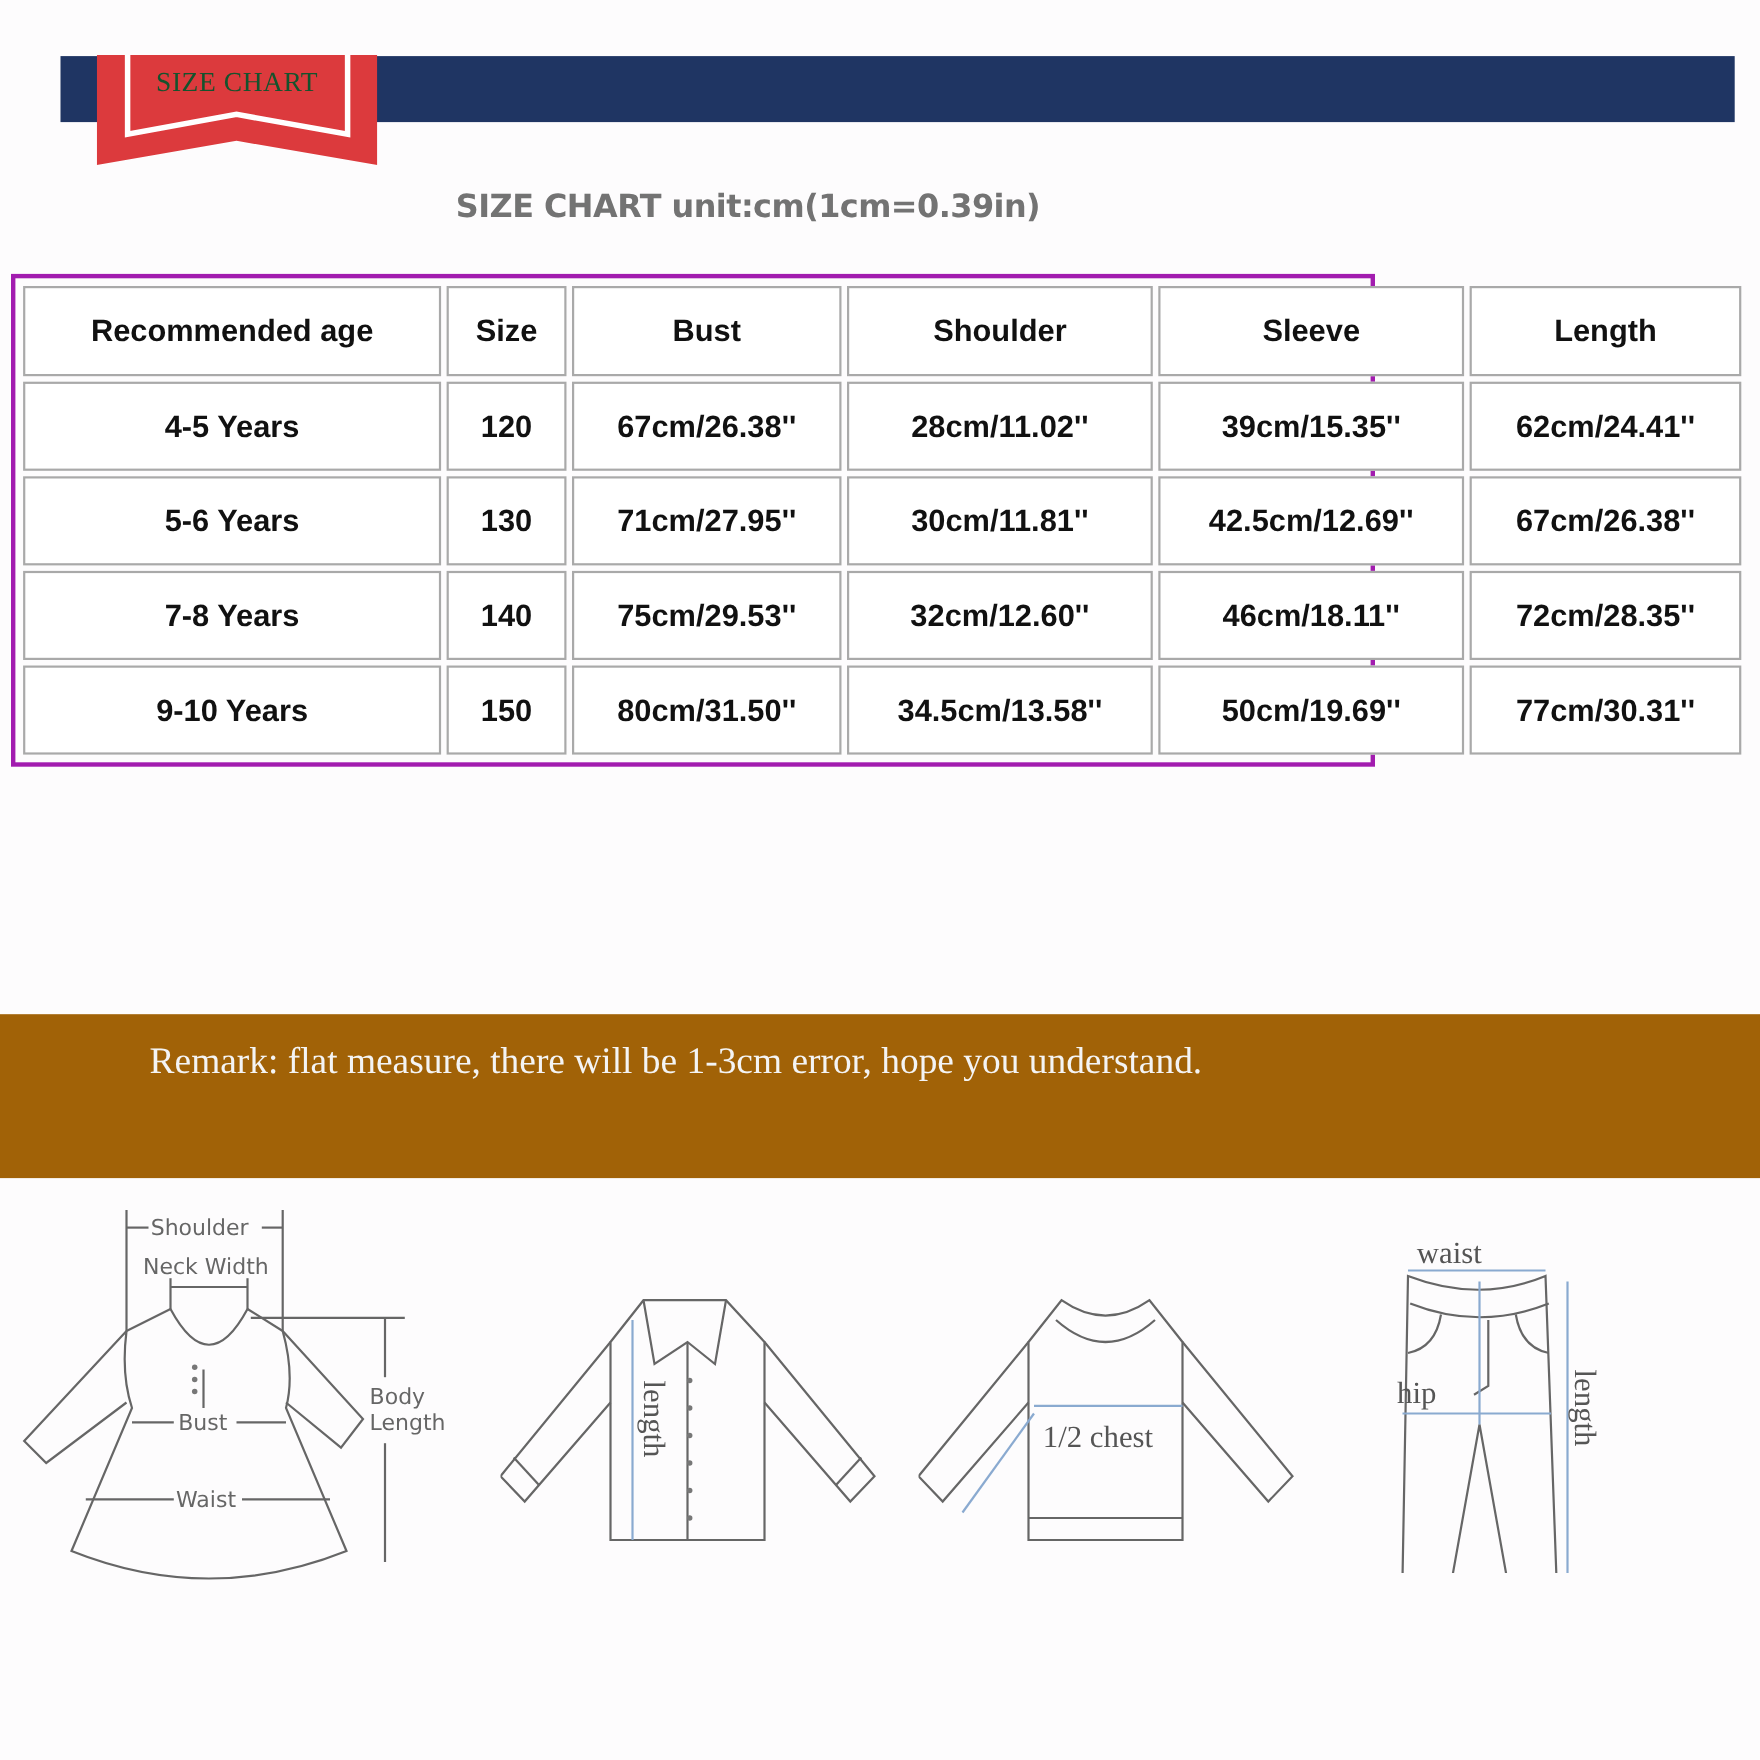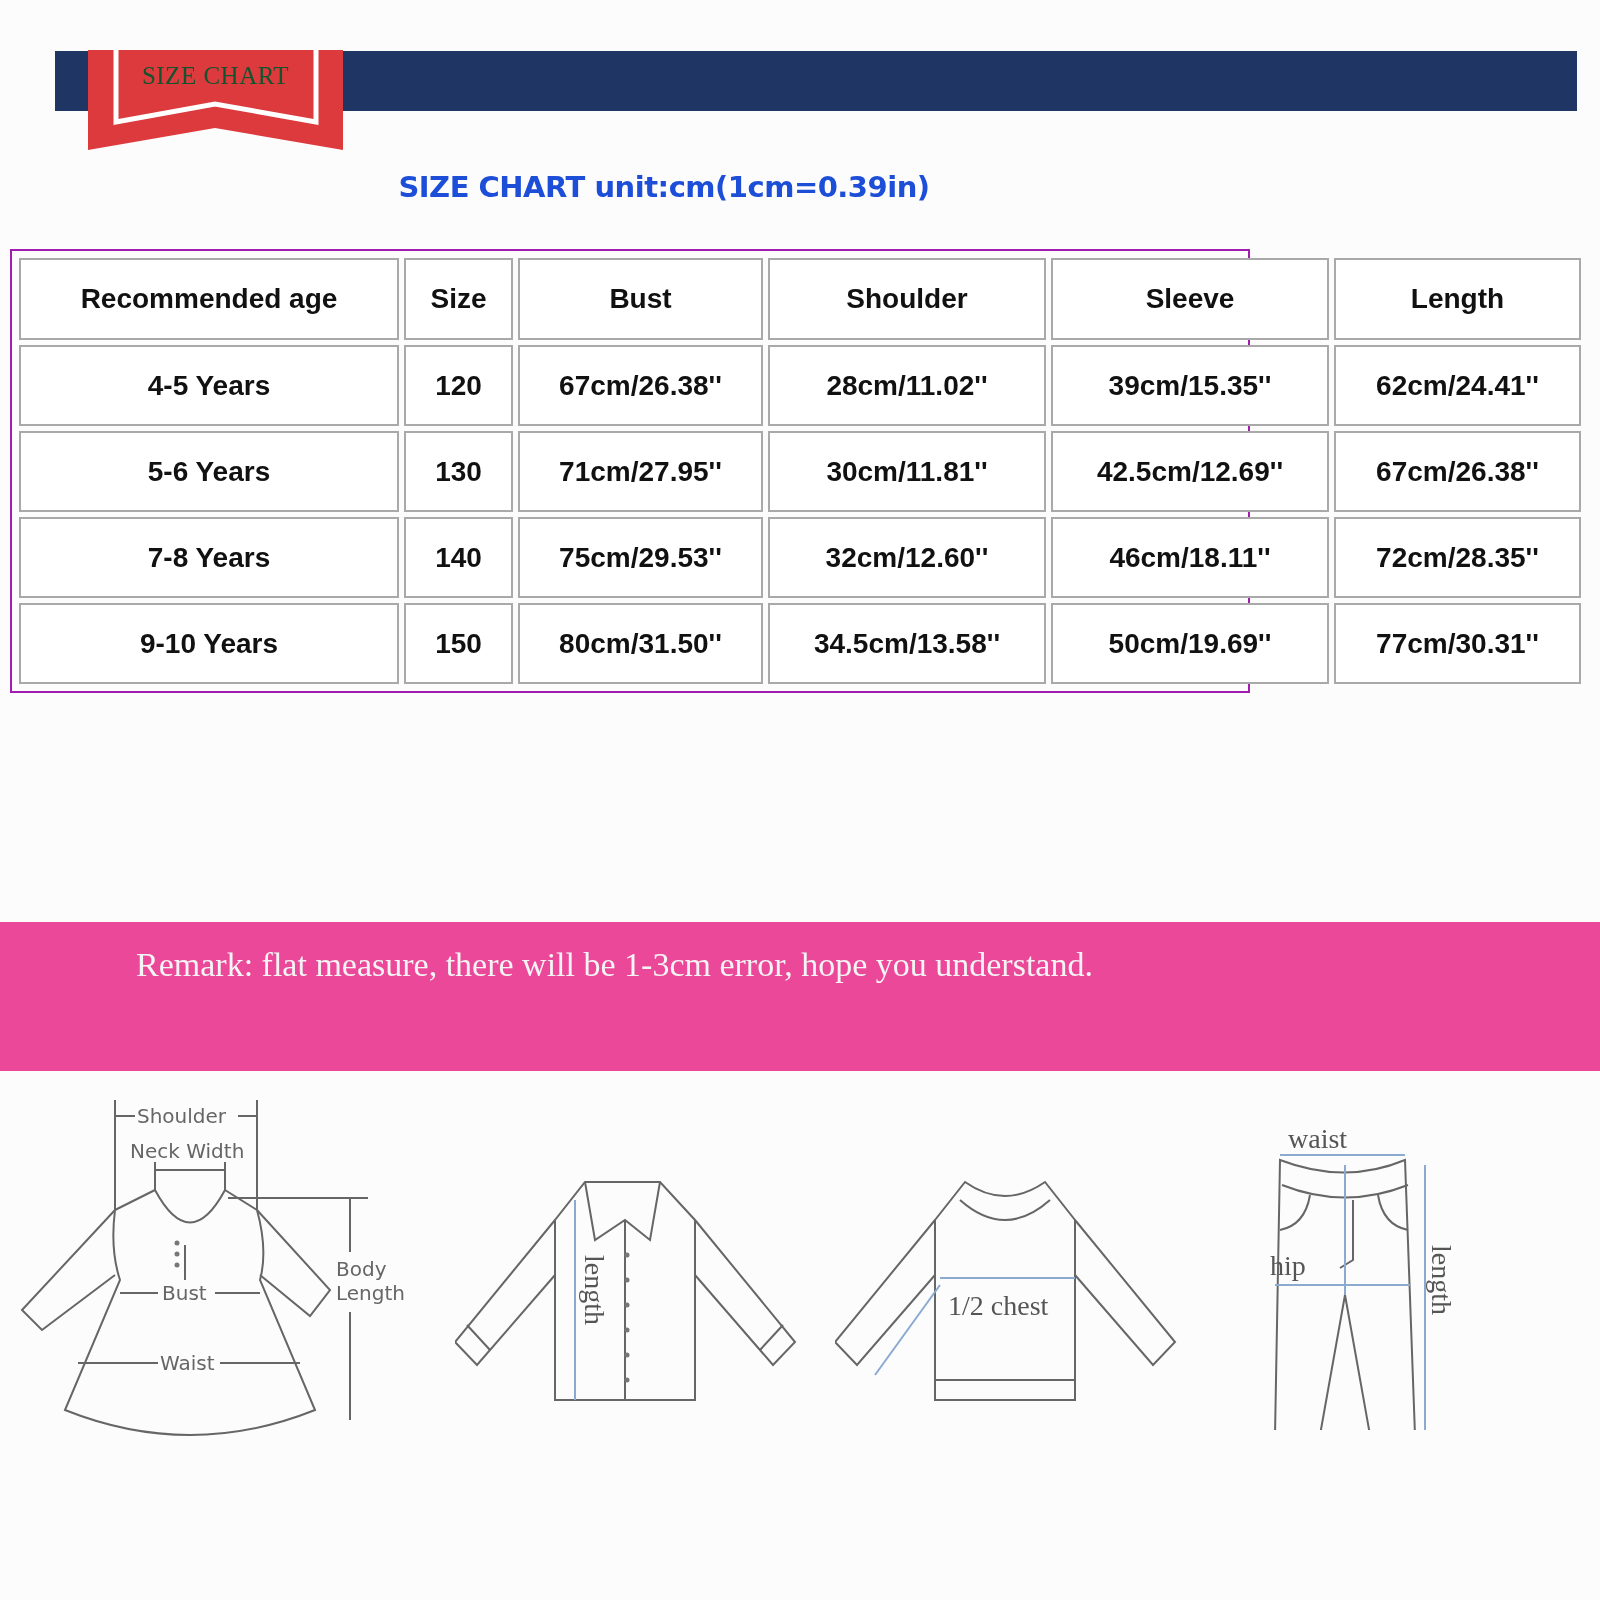--- a/index.html
+++ b/index.html
@@ -1,26 +1,26 @@
 <!DOCTYPE html>
 <html><head>
 <meta charset="utf-8">
 <style>
   html,body{margin:0;padding:0;background:#fdfcfd;}
   body{width:1600px;height:1600px;position:relative;overflow:hidden;font-family:"Liberation Sans",sans-serif;}
   .top-bar{position:absolute;left:55px;top:51px;width:1522px;height:60px;background:#1f3563;}
   .ribbon{position:absolute;left:88px;top:50px;width:255px;height:100px;}
   .ribbon svg{display:block;}
   .ribbon-label{position:absolute;left:0;top:12px;width:255px;text-align:center;color:#14532d;font-family:"Liberation Serif",serif;font-size:25px;letter-spacing:0.5px;}
-  .subtitle{position:absolute;left:0;top:170px;width:1328px;text-align:center;font-family:"DejaVu Sans",sans-serif;font-weight:bold;font-size:29px;color:#1d4ed8;letter-spacing:-0.5px;}
-  .size-table{position:absolute;left:10px;top:249px;width:1240px;border:2px solid #a21caf;padding:2px;box-sizing:border-box;}
+  .subtitle{position:absolute;left:0;top:170px;width:1328px;text-align:center;font-family:"DejaVu Sans",sans-serif;font-weight:bold;font-size:29px;color:#737373;letter-spacing:-0.5px;padding-left:16px;}
+  .size-table{position:absolute;left:10px;top:249px;width:1240px;border:4px solid #a21caf;padding:2px;box-sizing:border-box;}
   table{border-collapse:separate;border-spacing:5px 5px;width:100%;table-layout:fixed;}
   td,th{border:2px solid #a9a9a9;background:#fff;text-align:center;vertical-align:middle;font-family:"Liberation Sans",sans-serif;font-weight:bold;font-size:28px;color:#111;height:77px;padding:0;}
   th{height:78px;}
-  .remark{position:absolute;left:0;top:922px;width:1600px;height:149px;background:#ec4899;text-align:right;}
+  .remark{position:absolute;left:0;top:922px;width:1600px;height:149px;background:#a16207;text-align:right;}
   .remark-line{position:absolute;left:136px;color:#f4f4f4;font-family:"Liberation Serif",serif;font-size:34px;white-space:nowrap;}
   .diagrams{position:absolute;left:0;top:1080px;width:1600px;height:380px;}
   .diag-text{font-family:"DejaVu Sans",sans-serif;fill:#666;font-size:20px;}
   .diag-serif{font-family:"Liberation Serif",serif;fill:#555;font-size:28px;}
 </style>
 </head>
 <body>
 
 <div class="top-bar"></div>
 <div class="ribbon">

